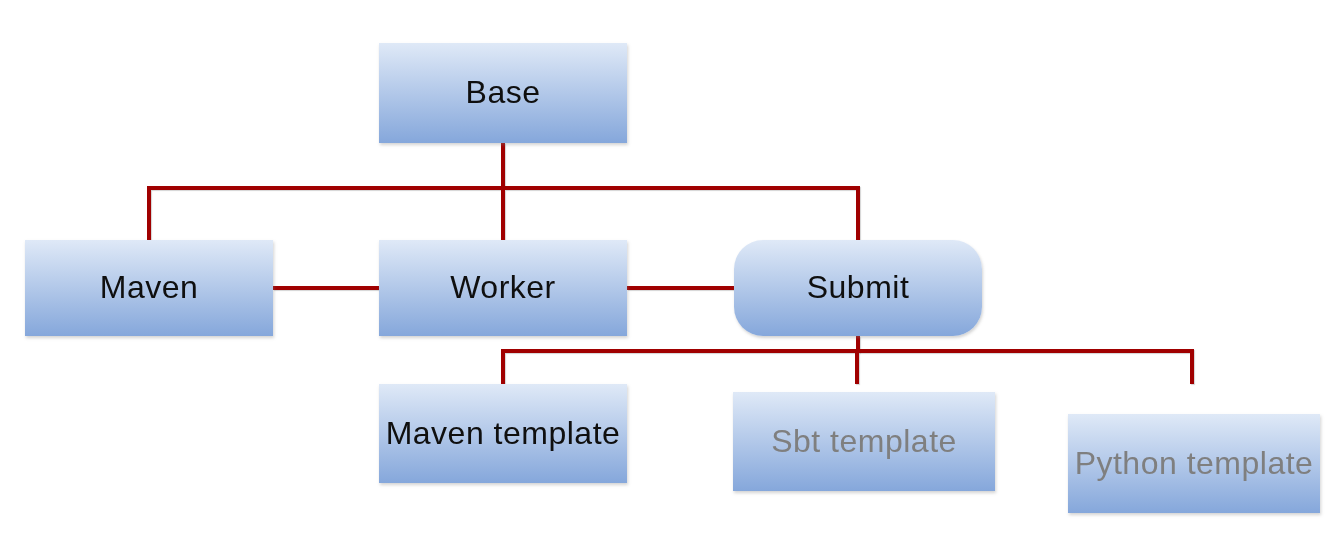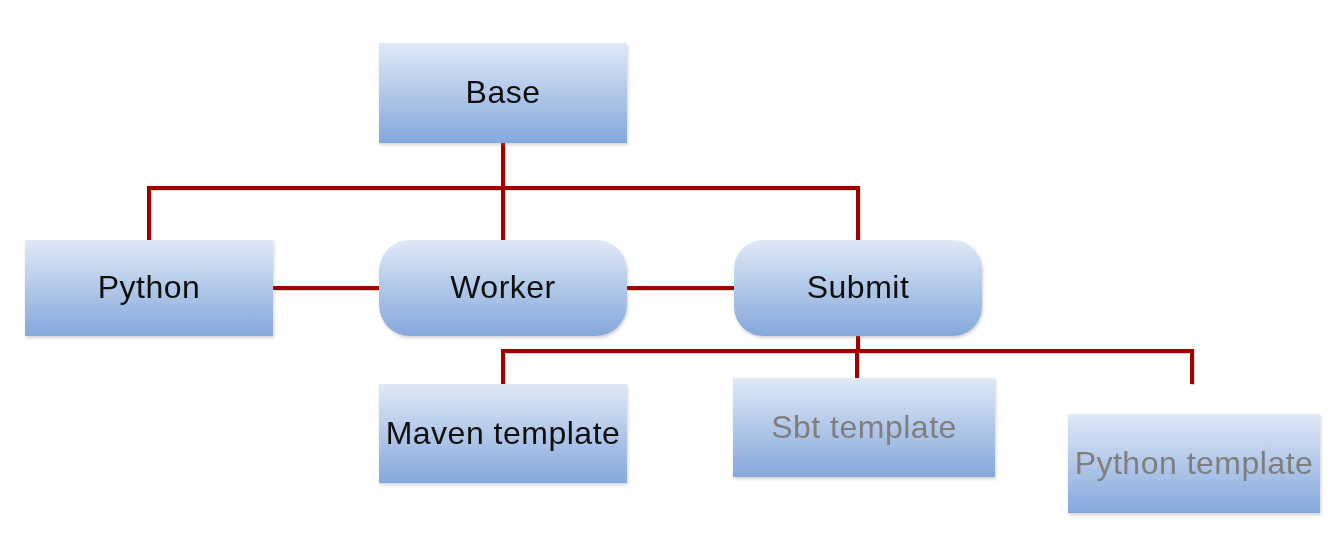--- a/index.html
+++ b/index.html
@@ -39,24 +39,24 @@
 
   .edge {
     position: absolute;
     background: var(--connector);
     box-shadow: 1px 1px 1px rgba(160,160,160,0.45);
   }
 
   
   #n-base   { left: 379px; top:  43px; width: 248px; height: 100px; }
   #n-master { left:  25px; top: 240px; width: 248px; height:  96px; }
-  #n-worker { left: 379px; top: 240px; width: 248px; height:  96px; border-radius: 31px; }
+  #n-worker { left: 379px; top: 240px; width: 248px; height:  96px; }
   #n-submit { left: 734px; top: 240px; width: 248px; height:  96px; border-radius: 29px; }
   #n-maven  { left: 379px; top: 384px; width: 248px; height:  99px; }
-  #n-sbt    { left: 733px; top: 378px; width: 262px; height:  99px; }
+  #n-sbt    { left: 733px; top: 392px; width: 262px; height:  99px; }
   #n-python { left: 1068px; top: 384px; width: 252px; height: 99px; margin-top: 30px; }
 
   
   #e-base-down     { left: 501px;  top: 143px; width: 4px;   height: 45px; }
   #e-bus1          { left: 147px;  top: 186px; width: 713px; height: 4px;  }
   #e-drop-master   { left: 147px;  top: 190px; width: 4px;   height: 50px; }
   #e-drop-worker   { left: 501px;  top: 190px; width: 4px;   height: 50px; }
   #e-drop-submit   { left: 856px;  top: 190px; width: 4px;   height: 50px; }
   #e-master-worker { left: 273px;  top: 286px; width: 106px; height: 4px;  }
   #e-worker-submit { left: 627px;  top: 286px; width: 107px; height: 4px;  }
@@ -82,21 +82,21 @@
   <div class="edge" id="e-bus2"></div>
   <div class="edge" id="e-drop-maven"></div>
   <div class="edge" id="e-drop-sbt"></div>
   <div class="edge" id="e-drop-python"></div>
 
   <div class="node" id="n-base">
     <span>Base</span>
   </div>
 
   <div class="node" id="n-master">
-    <span>Python</span>
+    <span>Maven</span>
   </div>
 
   <div class="node" id="n-worker">
     <span>Worker</span>
   </div>
 
   <div class="node" id="n-submit">
     <span>Submit</span>
   </div>
 

